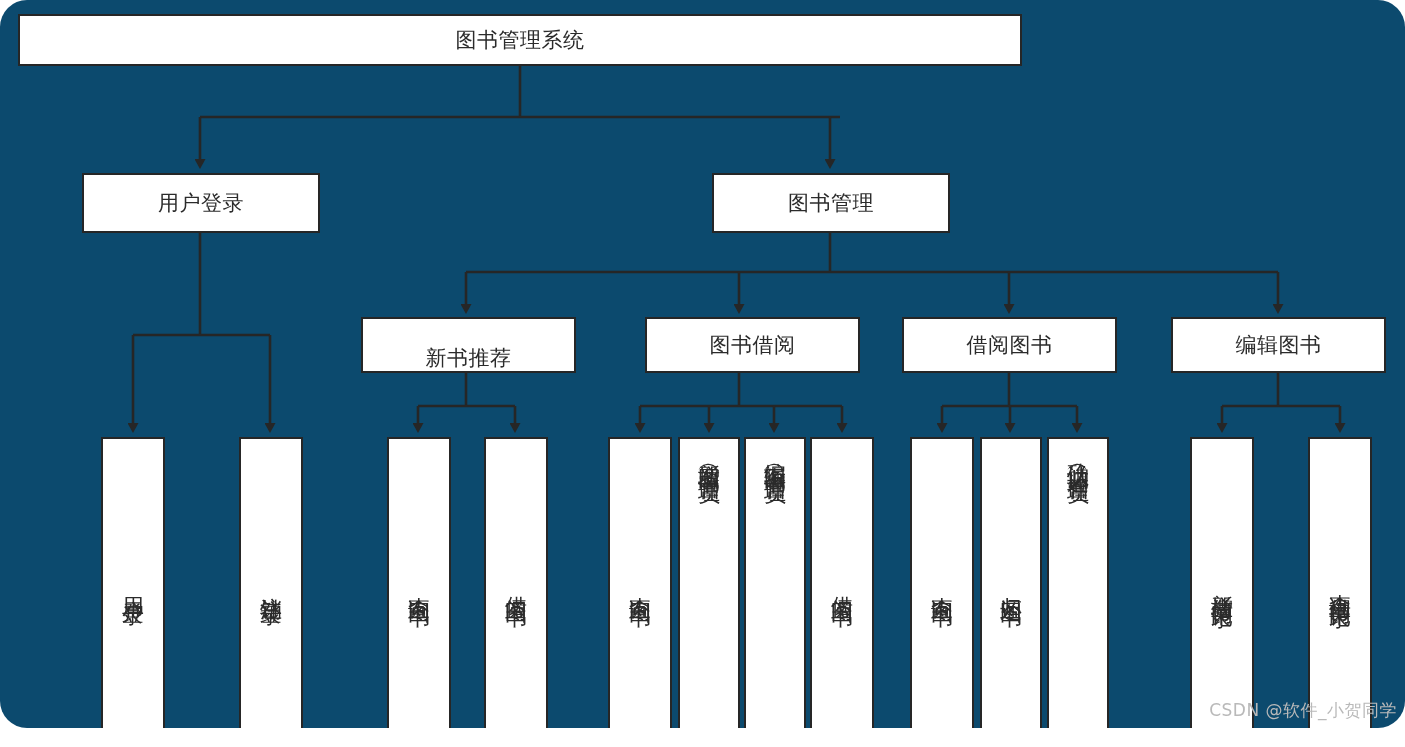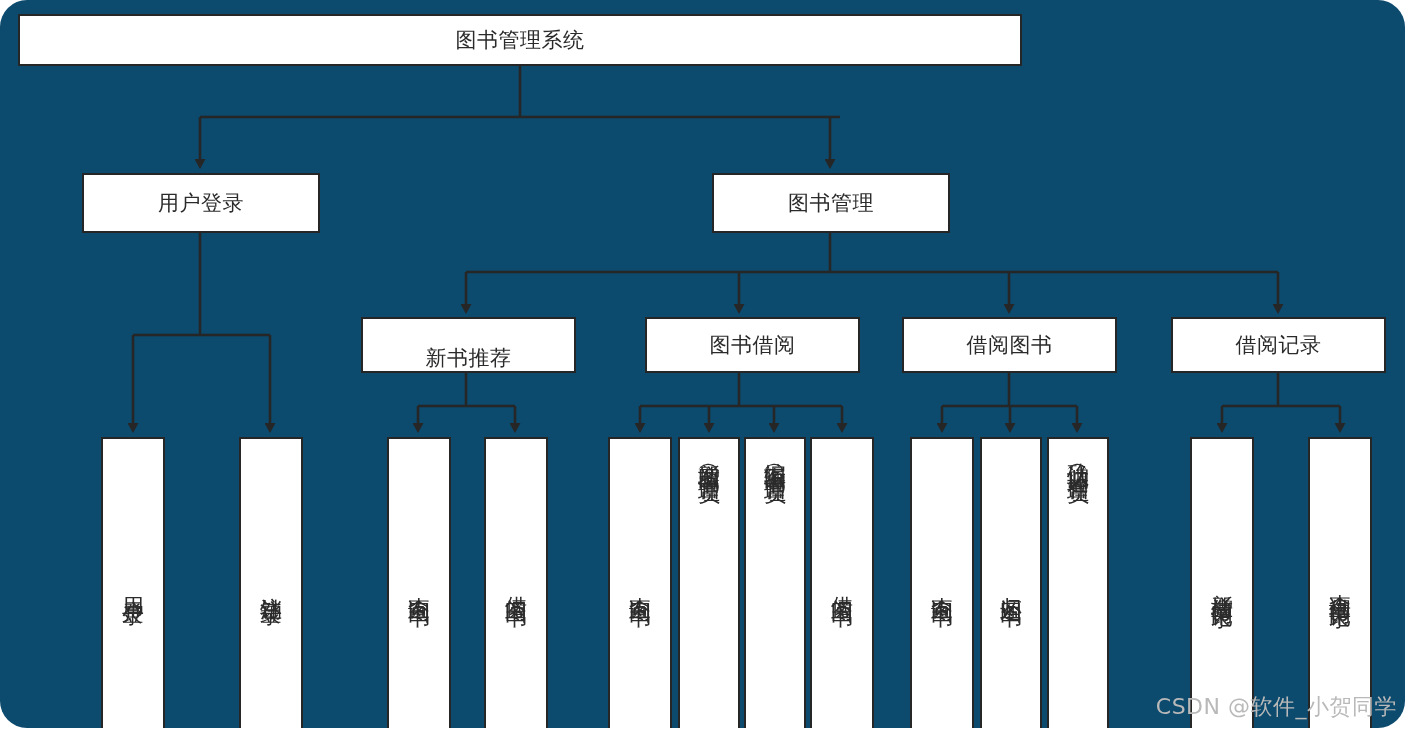--- a/index.html
+++ b/index.html
@@ -58,21 +58,21 @@
     margin-bottom: auto;
   }
   .node.vertical.top .label {
     margin-top: 6px;
     margin-bottom: auto;
   }
   #watermark {
     position: absolute;
     right: 8px;
     bottom: 6px;
-    font-size: 22px;
+    font-size: 17px;
     color: #b9b9b9;
     letter-spacing: 0.5px;
     white-space: nowrap;
     pointer-events: none;
   }
 </style>
 </head>
 <body>
 
 <div id="diagram-root">
@@ -153,21 +153,21 @@
   <div class="node" style="left:361px; top:317px; width:215px; height:56px;align-items:flex-end;">
     <span class="label">新书推荐</span>
   </div>
   <div class="node" style="left:633px; top:317px; width:215px; height:56px;margin-left:12px;">
     <span class="label">图书借阅</span>
   </div>
   <div class="node" style="left:902px; top:317px; width:215px; height:56px;">
     <span class="label">借阅图书</span>
   </div>
   <div class="node" style="left:1171px; top:317px; width:215px; height:56px;">
-    <span class="label">借阅记录</span>
+    <span class="label">编辑图书</span>
   </div>
 
   <div class="node vertical mid" style="left:101px; top:437px; width:64px; height:296px;">
     <span class="label">用户登录</span>
   </div>
   <div class="node vertical mid" style="left:239px; top:437px; width:64px; height:296px;">
     <span class="label">注销登录</span>
   </div>
 
   <div class="node vertical mid" style="left:387px; top:437px; width:64px; height:296px;">

